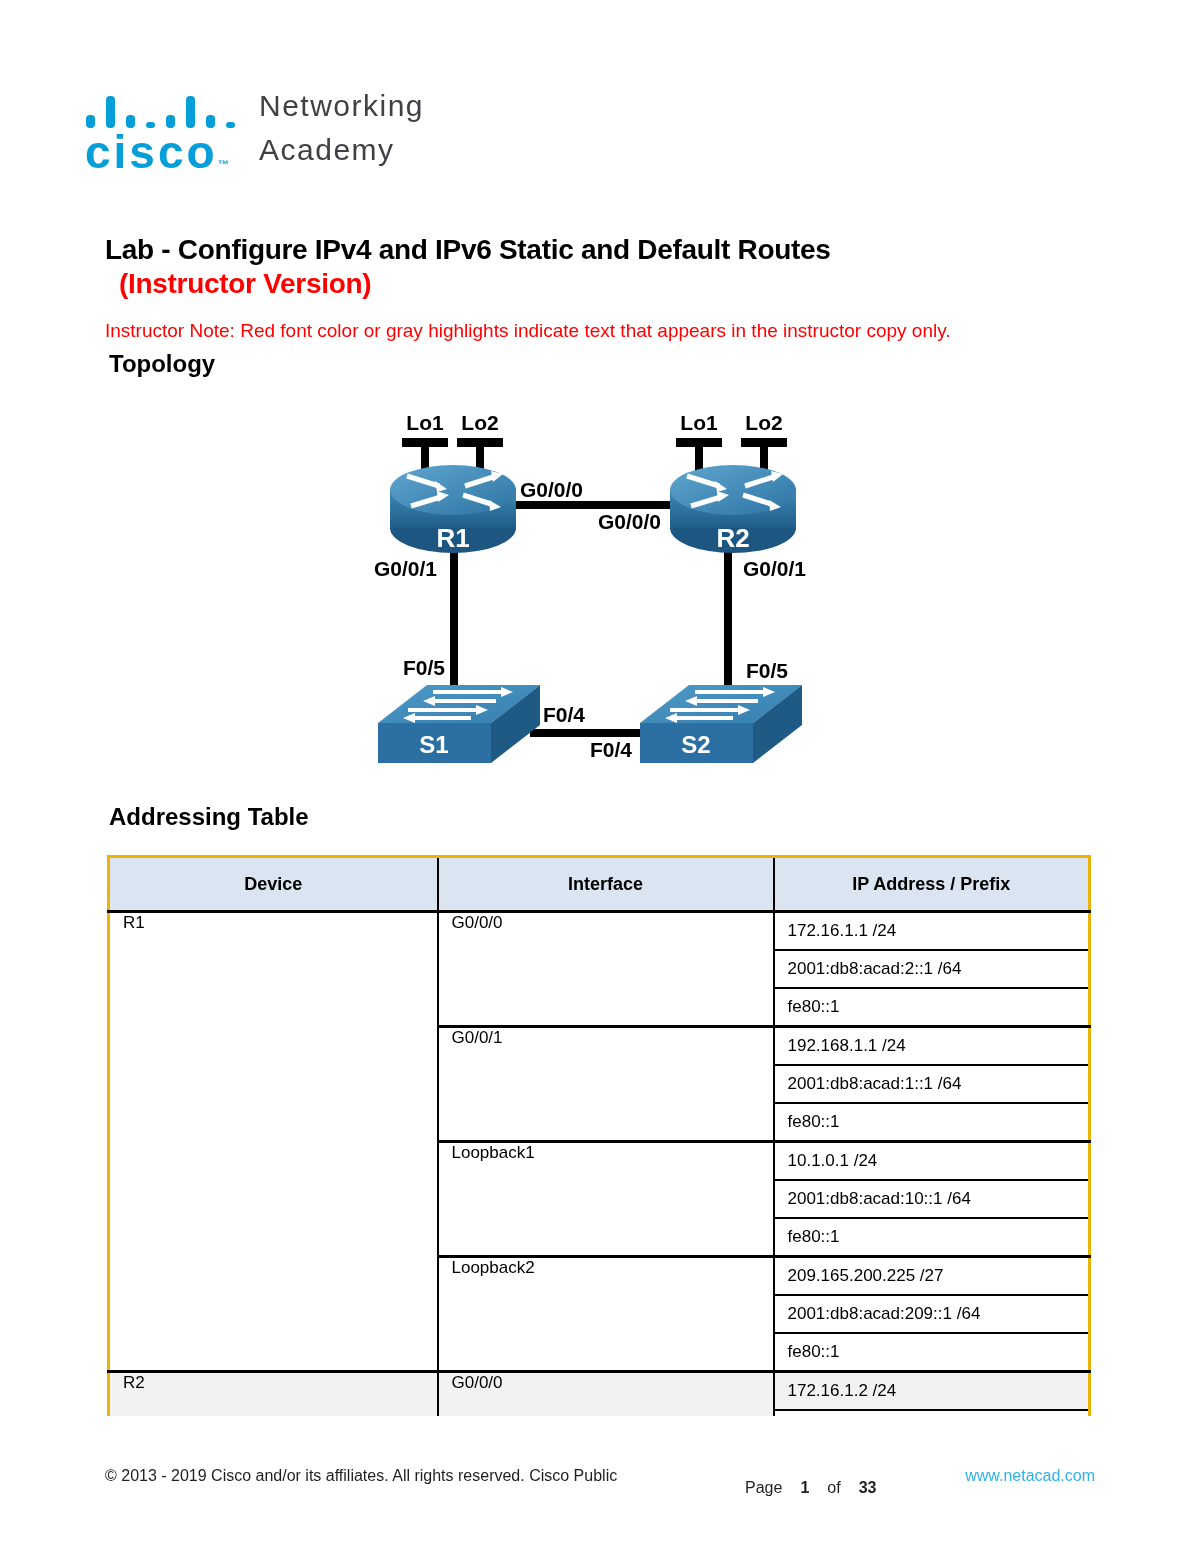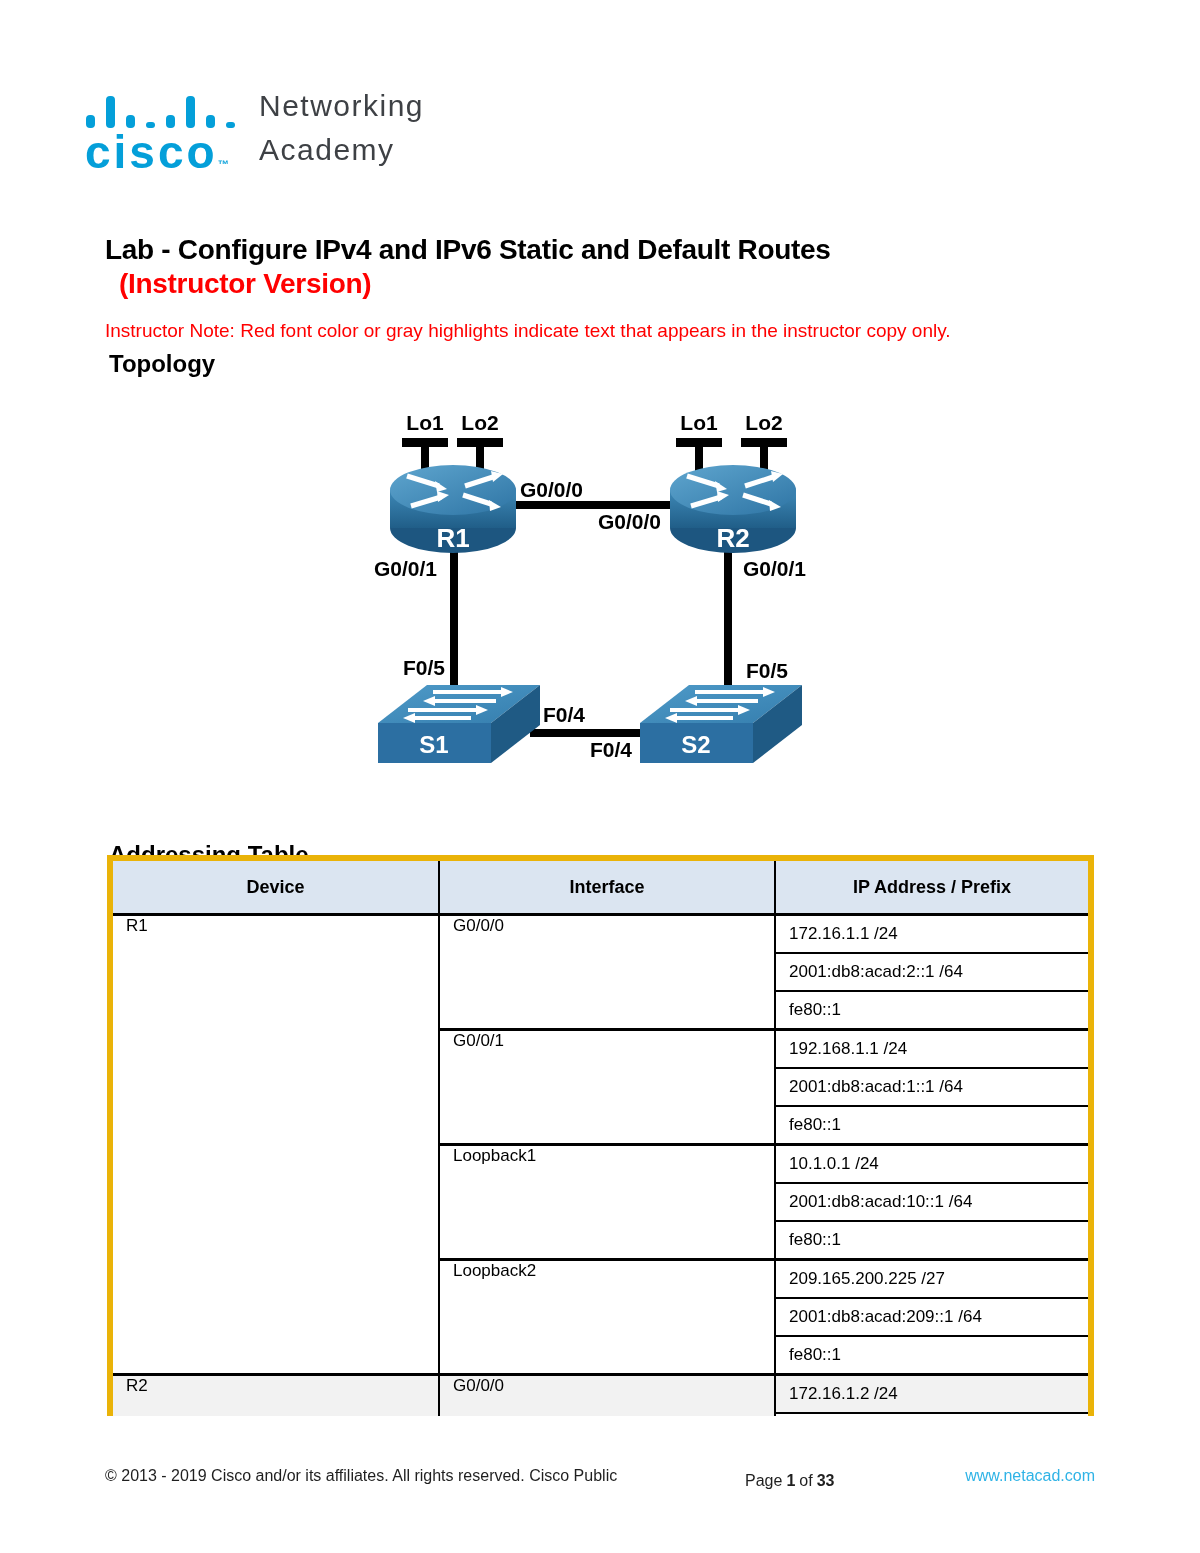--- a/index.html
+++ b/index.html
@@ -16,46 +16,46 @@
   .logo-text { margin-left:20px; font-size:30px; line-height:44px; color:#3E4145;
                letter-spacing:1.5px; margin-top:-4px; }
   
   .title { position:absolute; left:105px; top:214px; font-size:28px; font-weight:bold;
            line-height:34px; letter-spacing:-0.3px; }
   .red { color:#FF0000;margin-left:14px; }
   .note { position:absolute; left:105px; top:301px; font-size:19px; color:#FF0000; }
   .note b { font-weight:normal; }
   .section-h { position:absolute; left:105px; font-size:24px; font-weight:bold; margin:4px; }
   .h-topology { top:346px; }
-  .h-addressing { top:837px; }
+  .h-addressing { top:799px; }
   
   .topo { position:absolute; left:370px; top:400px; }
   .lnk { stroke:#000; stroke-width:8; }
   .ant { fill:#000; }
   .dlbl { font-family:"Liberation Sans",sans-serif; font-weight:bold; font-size:21px; fill:#000; }
   .dname { font-family:"Liberation Sans",sans-serif; font-weight:bold; font-size:26px; fill:#fff; text-anchor:middle; }
   .sname { font-family:"Liberation Sans",sans-serif; font-weight:bold; font-size:24px; fill:#fff; text-anchor:middle; }
   
   .table-clip { position:absolute; left:107px; top:855px; height:561px; overflow:hidden; }
   table.addr { border-collapse:collapse; table-layout:fixed; width:981px; font-size:17px; }
-  table.addr { border:6px solid #eab308; }
+  table.addr { border:3px solid #eab308; }
   table.addr th { background:#DBE5F1; border:2px solid #000; border-bottom:3px solid #000;
                   height:50px; font-size:18px; font-weight:bold; text-align:center; vertical-align:middle; }
   table.addr td { border:2px solid #000; padding:0 4px 0 13px; }
   td.cell-top { vertical-align:top; padding-top:8px; }
   td.ip { height:36px; vertical-align:middle; }
   tr.grp td { border-top:3px solid #000; }
   tr.shaded td { background:#F2F2F2; }
   td.ip-last { border-bottom:4px solid #000; }
   tr.stub td.ip { background:#fff; height:24px; }
   
   .footer { position:absolute; left:105px; top:1467px; width:990px; height:22px;
             font-size:16px; color:#1F1F1F; }
   .f-copy { position:absolute; left:0; top:0; }
-  .f-page { position:absolute; left:640px; top:5px; display:flex; gap:4px; }
+  .f-page { position:absolute; left:640px; top:12px; display:flex; gap:18px; }
   .f-page b { font-weight:bold; }
   .f-site { position:absolute; right:0; top:0; color:#2FB3E6; text-decoration:none;text-align:center; }
 </style>
 </head>
 <body>
 
 <div class="page">
 
   <div class="logo">
     <div class="logo-mark">

